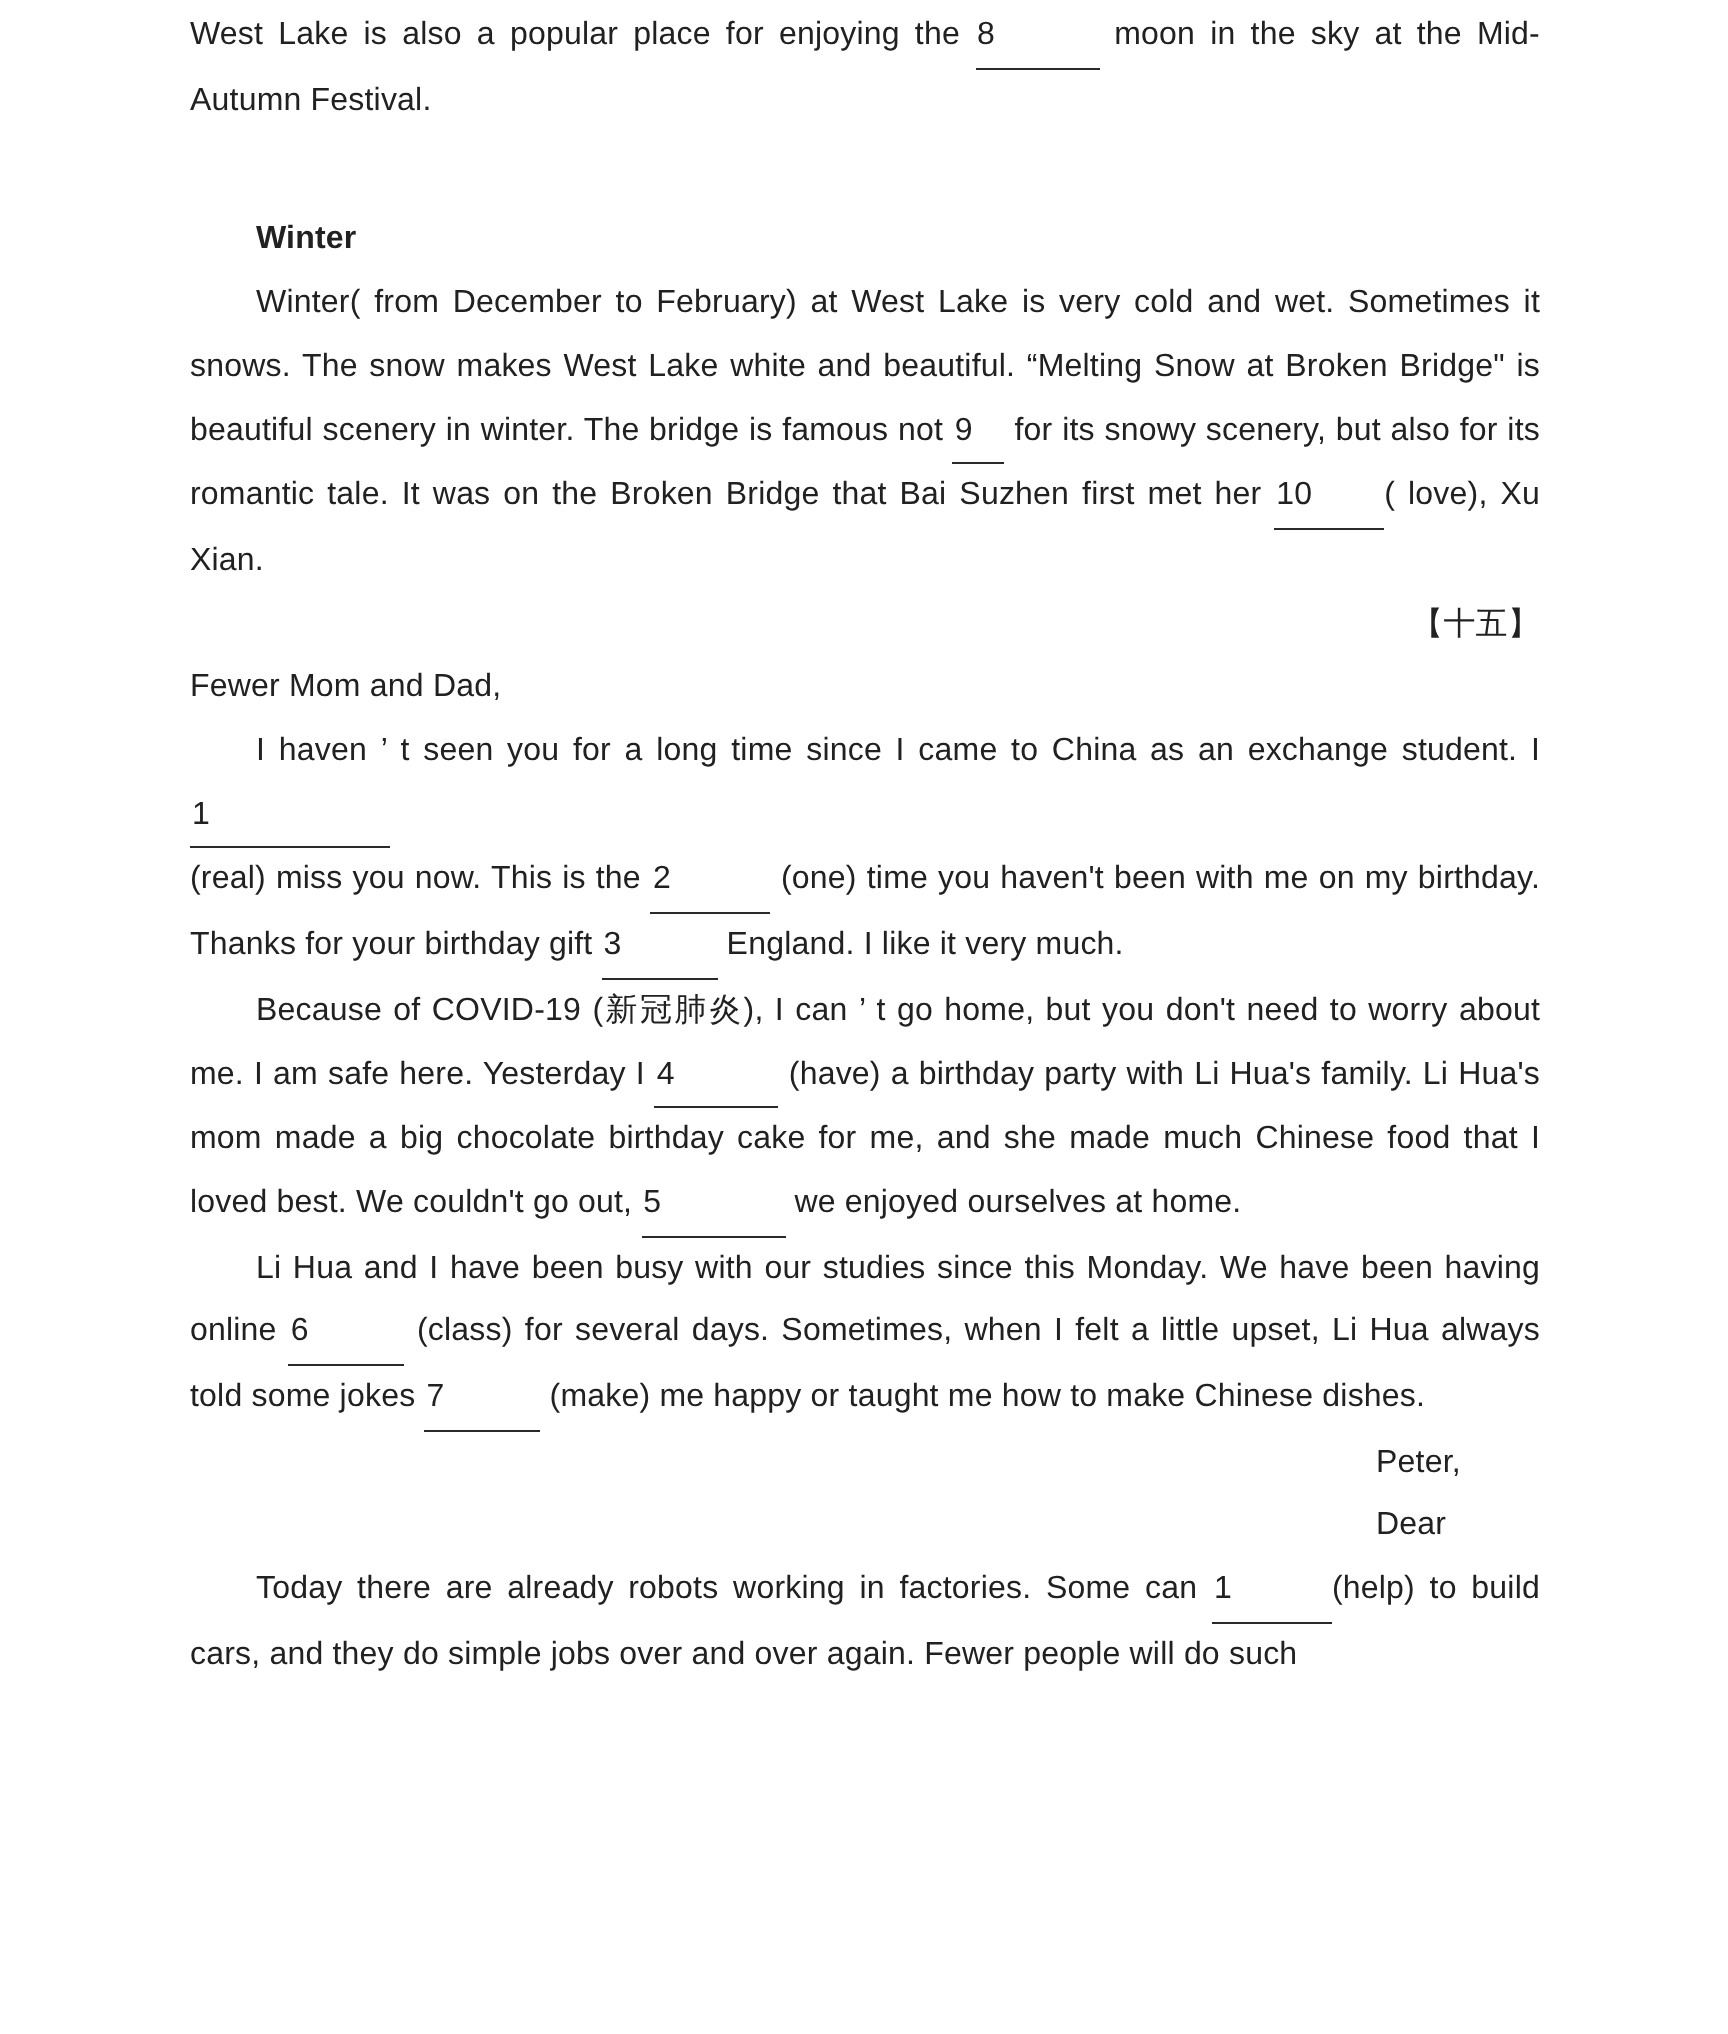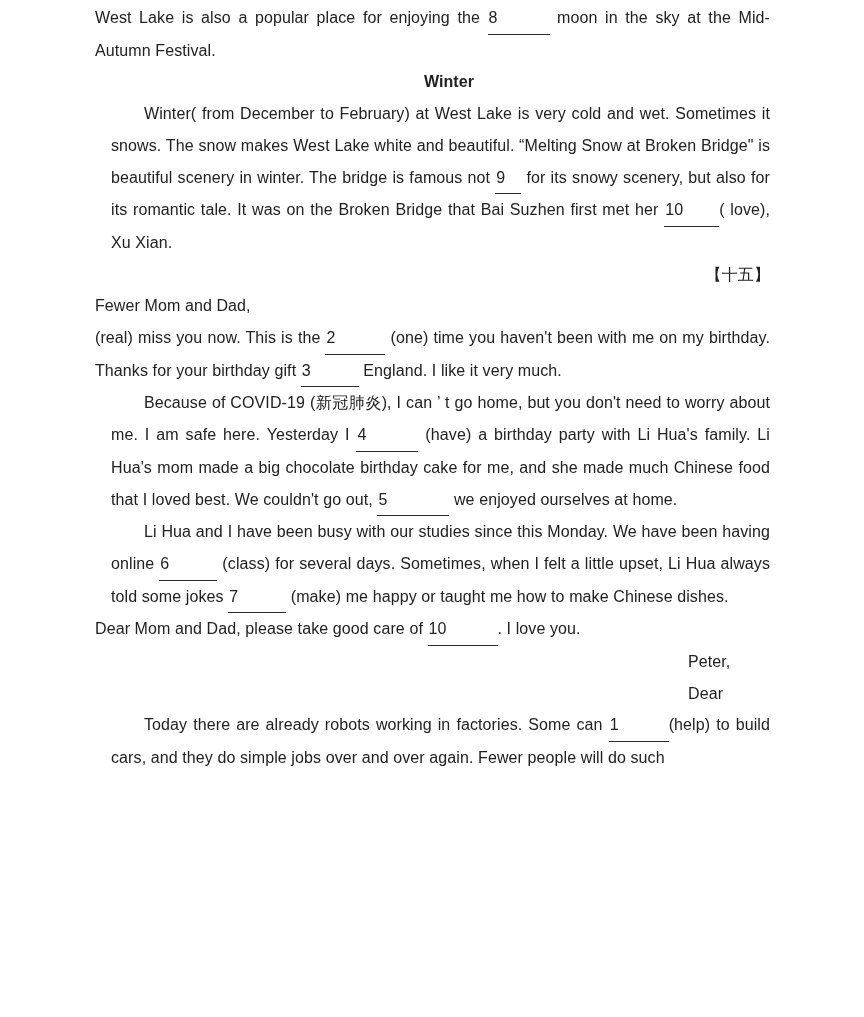--- a/index.html
+++ b/index.html
@@ -20,25 +20,26 @@
     padding: 2px 94px 0 95px;
     background: #ffffff;
     overflow: hidden;
   }
   .blk {
     font-size: 16px;
     line-height: 31.7px;
     text-align: justify;
     letter-spacing: 0.1px;
   }
-  .blk.indent { text-indent: 33px; margin-left: 16px; }
+  .blk.indent { text-indent: 33px; }
   .heading {
     font-weight: 700;
-    text-align: center;
+    text-align: left;
     text-indent: 33px;
+    margin-top: 38px;
   }
   .center {
     text-align: right;
     text-indent: 0;
   }
   .sig {
     text-align: left;
     padding-left: 593px;
   }
   .blank {
@@ -52,20 +53,20 @@
 </style>
 </head>
 <body>
 
 <main class="page">
     <p class="blk para">West Lake is also a popular place for enjoying the <span class="blank" style="min-width: 62px;">8</span> moon in the sky at the Mid-Autumn Festival.</p>
     <p class="blk heading">Winter</p>
     <p class="blk para indent">Winter( from December to February) at West Lake is very cold and wet. Sometimes it snows. The snow makes West Lake white and beautiful. “Melting Snow at Broken Bridge" is beautiful scenery in winter. The bridge is famous not <span class="blank" style="min-width: 26px;">9</span> for its snowy scenery, but also for its romantic tale. It was on the Broken Bridge that Bai Suzhen first met her <span class="blank" style="min-width: 55px;">10</span>( love), Xu Xian.</p>
     <p class="blk center">【十五】</p>
     <p class="blk para">Fewer Mom and Dad,</p>
+    <p class="blk para indent">I haven ’ t seen you for a long time since I came to China as an exchange student. I <span class="blank" style="min-width: 100px;">1</span></p>
     <p class="blk para">(real) miss you now. This is the <span class="blank" style="min-width: 60px;">2</span> (one) time you haven't been with me on my birthday. Thanks for your birthday gift <span class="blank" style="min-width: 58px;">3</span> England. I like it very much.</p>
     <p class="blk para indent">Because of COVID-19 (新冠肺炎), I can ’ t go home, but you don't need to worry about me. I am safe here. Yesterday I <span class="blank" style="min-width: 62px;">4</span> (have) a birthday party with Li Hua's family. Li Hua's mom made a big chocolate birthday cake for me, and she made much Chinese food that I loved best. We couldn't go out, <span class="blank" style="min-width: 72px;">5</span> we enjoyed ourselves at home.</p>
     <p class="blk para indent">Li Hua and I have been busy with our studies since this Monday. We have been having online <span class="blank" style="min-width: 58px;">6</span> (class) for several days. Sometimes, when I felt a little upset, Li Hua always told some jokes <span class="blank" style="min-width: 58px;">7</span> (make) me happy or taught me how to make Chinese dishes.</p>
-    <p class="blk para">Dear Mom and Dad, please take good care of <span class="blank" style="min-width: 70px;">10</span>. I love you.</p>
     <p class="blk sig">Peter,</p>
     <p class="blk sig">Dear</p>
     <p class="blk para indent">Today there are already robots working in factories. Some can <span class="blank" style="min-width: 60px;">1</span>(help) to build cars, and they do simple jobs over and over again. Fewer people will do such</p>
   </main>
 
 </body></html>

